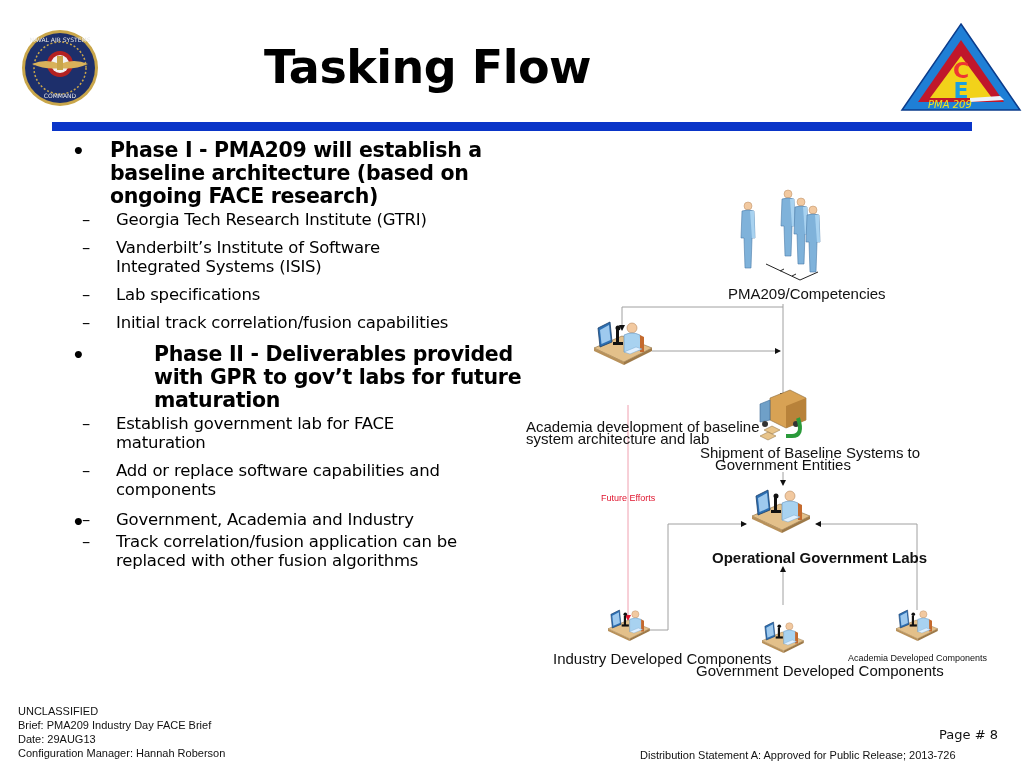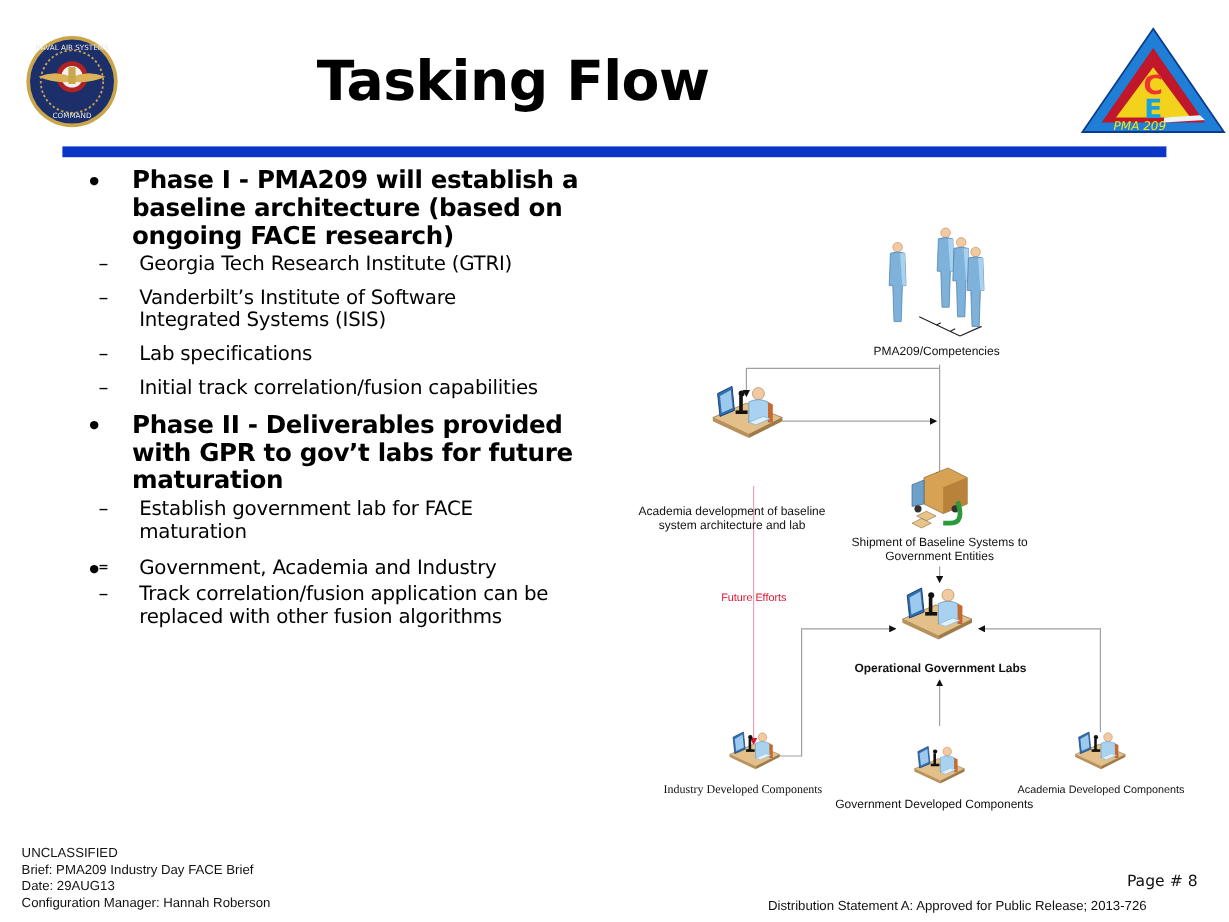--- a/index.html
+++ b/index.html
@@ -24,21 +24,21 @@
     .phase { position: relative; padding-left: 38px; margin-bottom: 0; }
     .phase-bullet { position: absolute; left: 0; top: 0; font-size: 20px; font-weight: bold; }
     .phase-text {
       font-family: "DejaVu Sans", sans-serif; font-weight: bold; font-size: 20.5px;
       line-height: 23px; letter-spacing: -0.3px;
     }
     .sub { position: relative; padding-left: 44px; font-size: 16.5px; line-height: 19px; letter-spacing: -0.2px; }
     .sub-dash { position: absolute; left: 10px; top: 0; }
     .sub + .sub { margin-top: 10px; }
     .dlabel {
-      position: absolute; font-family: "Liberation Sans", sans-serif; font-size: 10px;
+      position: absolute; font-family: "Liberation Sans", sans-serif; font-size: 15px;
       color: #111; text-align: center; line-height: 12px; white-space: nowrap;
     }
     .future { color: #e0142e; font-size: 9px; }
     .small { font-size: 9px; }
 
     
     .footer-left {
       position: absolute; left: 18px; top: 704px; font-family: "Liberation Sans", sans-serif;
       font-size: 11px; line-height: 14px; color: #111;
     }
@@ -88,29 +88,30 @@
     <div class="sub" style="margin-top:9px;">
         <span class="sub-dash">–</span>
         <span style="display:block;width:320px;">Vanderbilt’s Institute of Software Integrated Systems (ISIS)</span>
       </div>
     <div class="sub" style="margin-top:9px;"><span class="sub-dash">–</span><span>Lab specifications</span></div>
     <div class="sub" style="margin-top:9px;"><span class="sub-dash">–</span><span style="white-space:nowrap;">Initial track correlation/fusion capabilities</span></div>
   </div>
 
   <div class="phase" style="margin-top:11px;">
     <span class="phase-bullet">•</span>
-    <div class="phase-text" style="width:410px;">Phase II - Deliverables provided with GPR to gov’t labs for future maturation</div>
+    <div class="phase-text" style="width:410px;margin-left:44px;">Phase II - Deliverables provided with GPR to gov’t labs for future maturation</div>
   </div>
   <div style="margin-top:2px;">
     <div class="sub">
         <span class="sub-dash">–</span>
         <span style="display:block;width:330px;">Establish government lab for FACE maturation</span>
       </div>
     <div class="sub" style="margin-top:9px;">
         <span class="sub-dash">–</span>
+        <span style="display:block;width:370px;">Add or replace software capabilities and components</span>
       </div>
   </div>
 
   <div class="phase" style="margin-top:11px;">
     <span class="phase-bullet">•</span>
   </div>
   <div style="margin-top:2px;">
     <div class="sub"><span class="sub-dash">–</span><span>Government, Academia and Industry</span></div>
     <div class="sub" style="margin-top:3px;">
         <span class="sub-dash">–</span>
@@ -210,21 +211,21 @@
 <div class="dlabel" style="left:526px;top:381px;width:168px;margin-top:40px;">
   <div>Academia development of baseline</div>
   <div>system architecture and lab</div>
 </div>
 <div class="dlabel" style="left:700px;top:447px;width:166px;">
   <div>Shipment of Baseline Systems to</div>
   <div>Government Entities</div>
 </div>
 <div class="dlabel future" style="left:601px;top:492px;">Future Efforts</div>
 <div class="dlabel" style="left:712px;top:552px;font-weight:bold;">Operational Government Labs</div>
-<div class="dlabel" style="left:553px;top:653px;font-family:Liberation Serif, serif;">Industry Developed Components</div>
+<div class="dlabel" style="left:553px;top:653px;">Industry Developed Components</div>
 <div class="dlabel" style="left:696px;top:665px;">Government Developed Components</div>
 <div class="dlabel small" style="left:848px;top:652px;">Academia Developed Components</div>
 
 <div class="footer-left">
   <div>UNCLASSIFIED</div>
   <div>Brief:  PMA209 Industry Day FACE Brief</div>
   <div>Date: 29AUG13</div>
   <div>Configuration Manager:  Hannah Roberson</div>
 </div>
 <div class="page-num">Page # 8</div>

